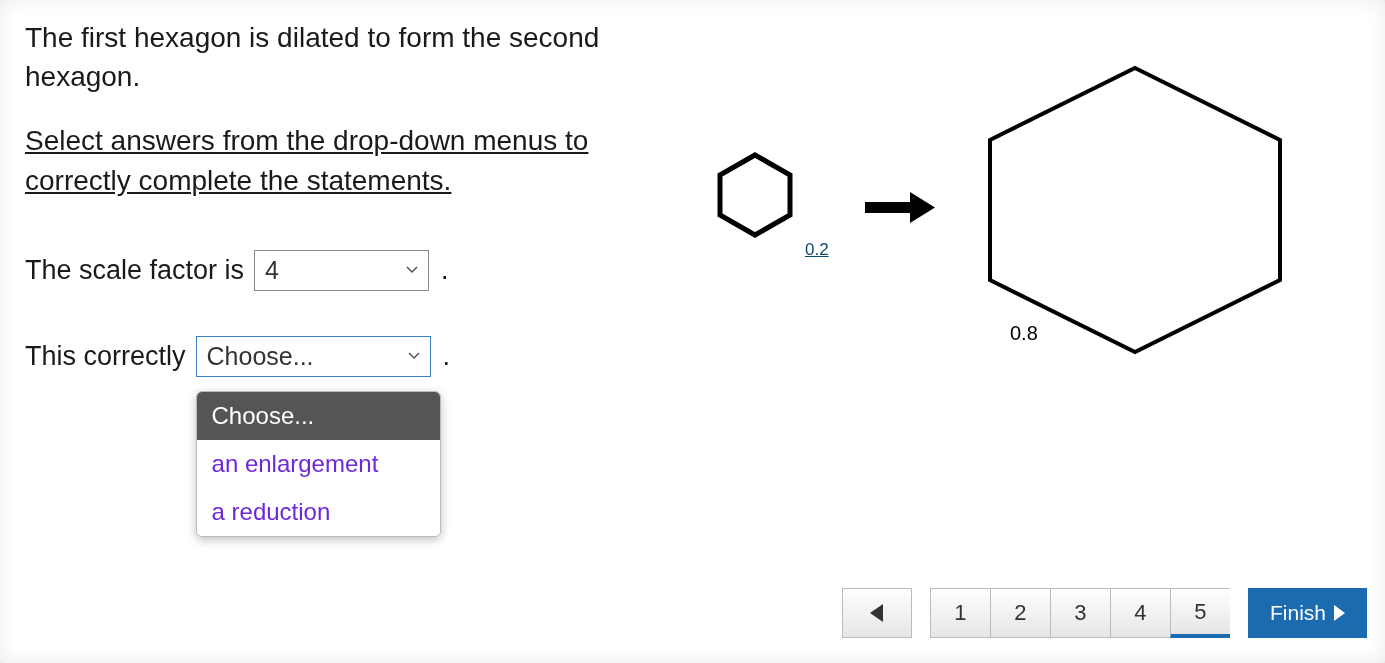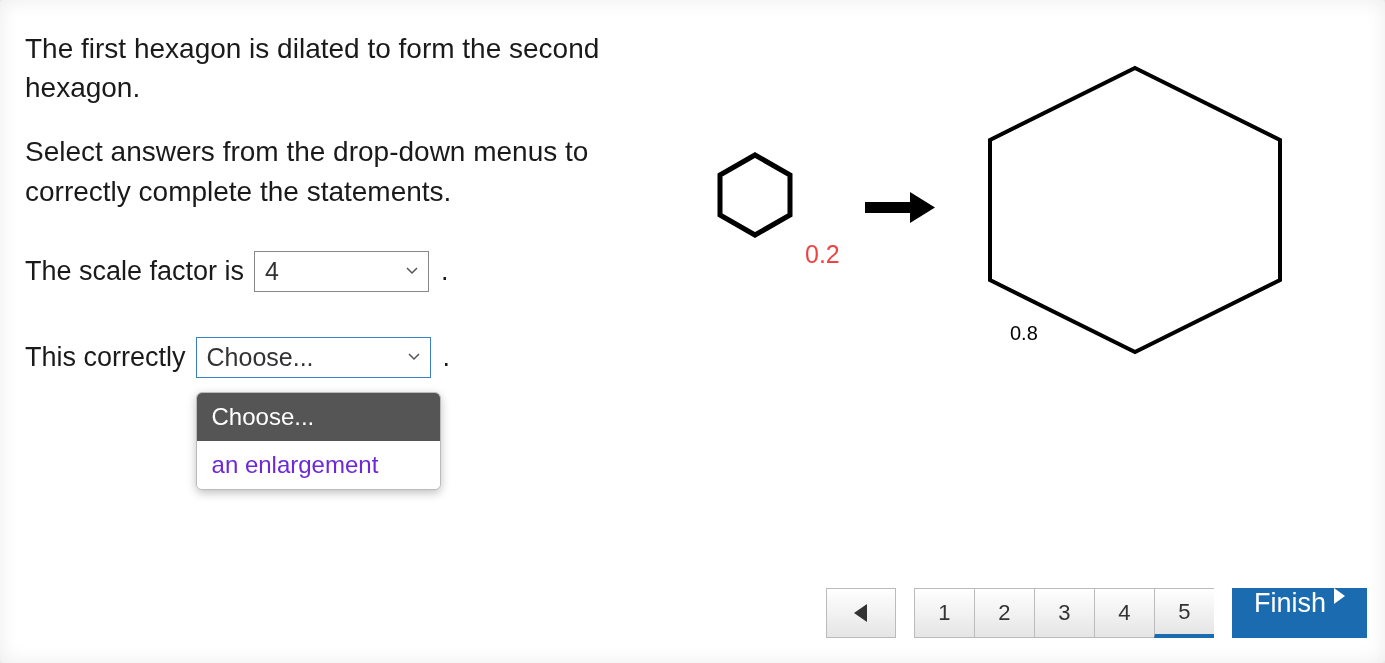--- a/index.html
+++ b/index.html
@@ -11,38 +11,39 @@
       width: 1385px;
       height: 663px;
       font-family: Arial, Helvetica, sans-serif;
       background: #e8e8e8;
       position: relative;
       overflow: hidden;
     }
     .content {
       background: #fff;
       margin: 0;
-      padding: 29px 25px;
+      padding: 18px 25px;
       width: 100%;
       height: 100%;
       position: relative;
       border-radius: 4px;
       box-shadow: 0 0 20px rgba(0,0,0,0.08) inset;
     }
     .question-text {
       font-size: 28px;
       color: #1a1a1a;
       line-height: 1.4;
       max-width: 600px;
     }
     .para1 {
       margin-bottom: 25px;
     }
     .para2 {
-      margin-bottom: 40px;
+      margin-bottom: 50px;
+      text-decoration: underline;
     }
     .statement {
       font-size: 27px;
       color: #1a1a1a;
       display: flex;
       align-items: center;
       gap: 10px;
       margin-bottom: 45px;
     }
     .dropdown {
@@ -112,22 +113,23 @@
     }
     .hex-small {
       position: absolute;
       left: 40px;
       top: 90px;
     }
     .hex-small-label {
       position: absolute;
       left: 135px;
       top: 180px;
-      font-size: 25px;
-      color: #ef4444;
+      font-size: 17px;
+      color: #0c4a6e;
+      text-decoration: underline;
     }
     .arrow {
       position: absolute;
       left: 190px;
       top: 130px;
     }
     .hex-large {
       position: absolute;
       left: 300px;
       top: 0px;
@@ -169,23 +171,23 @@
       border-bottom: 4px solid #1a6bb0;
     }
     .page-btn:last-of-type {
       border-right: 1px solid #bbb;
     }
     .finish-btn {
       margin-left: 18px;
       padding: 0 22px;
       background: #1a6bb0;
       color: #fff;
-      font-size: 27px;
-      display: flex;
-      align-items: flex-start;
+      font-size: 21px;
+      display: flex;
+      align-items: center;
       gap: 8px;
       cursor: pointer;
       border: none;
     }
     .tri-left {
       width: 0;
       height: 0;
       border-top: 9px solid transparent;
       border-bottom: 9px solid transparent;
       border-right: 13px solid #333;
@@ -228,20 +230,21 @@
         <span>Choose...</span>
         <span class="chevron">
           <svg width="12" height="8" viewBox="0 0 12 8">
               <path d="M1 1 L6 6 L11 1" stroke="#555" stroke-width="1.5" fill="none"></path>
             </svg>
         </span>
       </div>
       <div class="dropdown-menu">
         <div class="dropdown-option highlighted">Choose...</div>
         <div class="dropdown-option">an enlargement</div>
+        <div class="dropdown-option">a reduction</div>
       </div>
     </div>
     <span class="period">.</span>
   </div>
 
   <div class="diagram">
     <div class="hex-small">
       <svg width="90" height="90" viewBox="0 0 90 90">
         <polygon points="45,5 80,25 80,65 45,85 10,65 10,25" fill="none" stroke="#000" stroke-width="5"></polygon>
       </svg>

